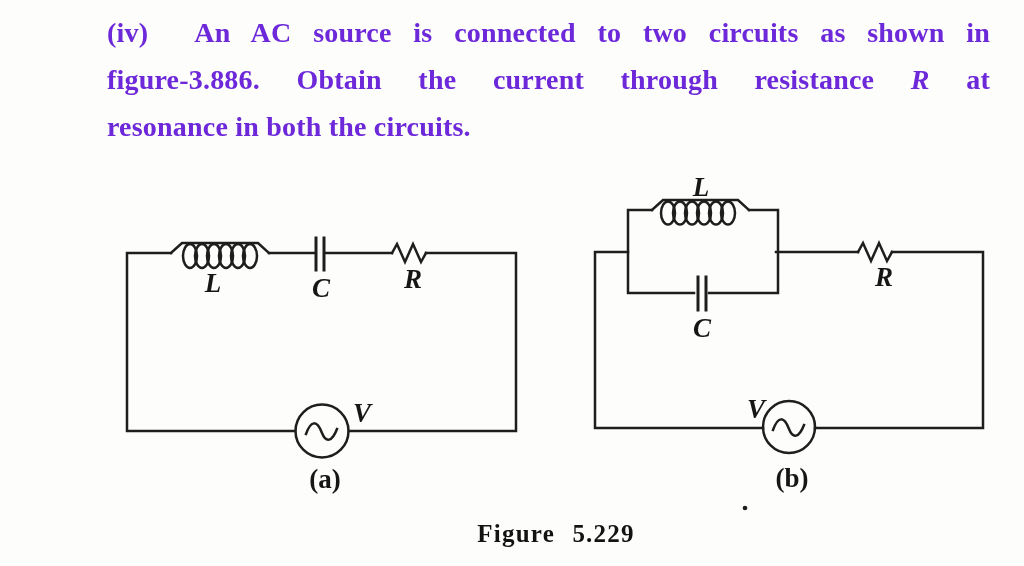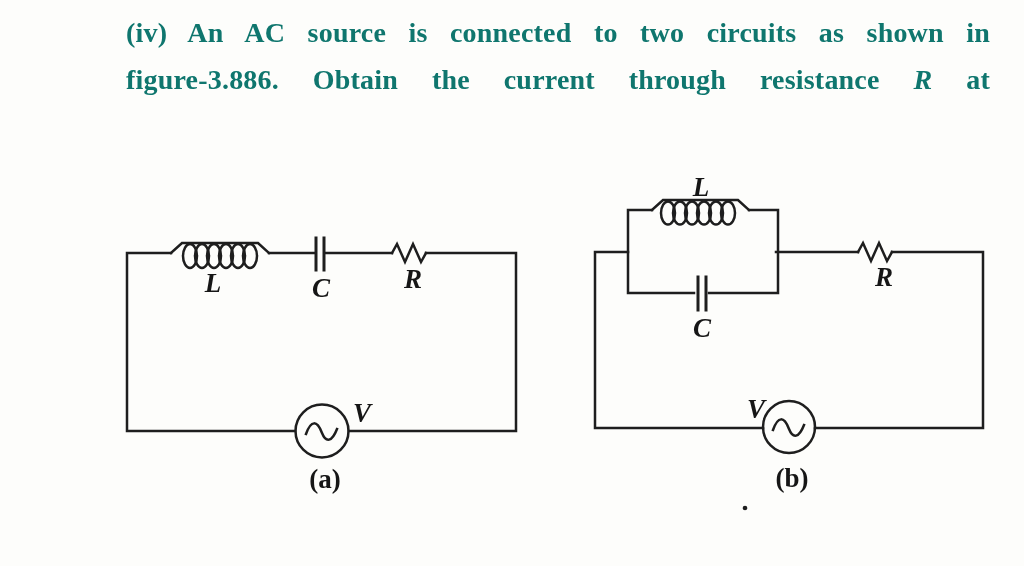--- a/index.html
+++ b/index.html
@@ -4,27 +4,27 @@
 <style>
   html,body{margin:0;padding:0;}
   body{
     width:1024px;height:566px;position:relative;overflow:hidden;
     background:#fdfdfb;
     font-family:"Liberation Serif", serif;
     color:#161616;
   }
   .page{position:absolute;inset:0;}
   .pline{
-    position:absolute;left:126px;right:34px;
-    font-size:28px;font-weight:700;line-height:34px;color:#0f766e;
+    position:absolute;left:107px;right:34px;
+    font-size:28px;font-weight:700;line-height:34px;color:#6d28d9;
     letter-spacing:.2px;
   }
   .l1{top:16px;display:flex;}
   .l1 .itemno{flex:0 0 auto;}
-  .l1 .rest{flex:1 1 auto;margin-left:20px;text-align:justify;text-align-last:justify;}
+  .l1 .rest{flex:1 1 auto;margin-left:46px;text-align:justify;text-align-last:justify;}
   .l2{top:63px;text-align:justify;text-align-last:justify;}
   .l3{top:110px;}
   .var{font-style:italic;}
   .caption{
     position:absolute;left:556px;top:520px;transform:translateX(-50%);
     white-space:nowrap;font-size:25px;font-weight:700;color:#131313;
     letter-spacing:1.2px;word-spacing:10px;
   }
   svg{position:absolute;left:0;top:0;}
   svg text{
@@ -40,20 +40,21 @@
 
   <div class="pline l1">
     <span class="itemno">(iv)</span>
     <span class="rest">An AC source is connected to two circuits as shown in</span>
   </div>
   <div class="pline l2">
     <span>figure-3.886. Obtain the current through resistance</span>
     <span class="var">R</span>
     <span>at</span>
   </div>
+  <div class="pline l3">resonance in both the circuits.</div>
 
   <svg width="1024" height="566" viewBox="0 0 1024 566" fill="none" stroke="#1e1e1e" stroke-width="2.5" stroke-linecap="square">
 
     <g>
 
       <path d="M171 253 H127 V431 H295 M349 431 H516 V253 H426 M269 253 H315 M325 253 H392"></path>
 
       <g>
         <path d="M171 253 L182 243 H258 L269 253"></path>
         <ellipse cx="190" cy="256" rx="7" ry="12"></ellipse>
@@ -112,14 +113,15 @@
       <text class="it" text-anchor="middle" x="701" y="196" stroke="none">L</text>
       <text class="it" text-anchor="middle" x="702" y="337" stroke="none">C</text>
       <text class="it" text-anchor="middle" x="884" y="286" stroke="none">R</text>
       <text class="it" text-anchor="middle" x="756" y="418" stroke="none">V</text>
       <text text-anchor="middle" x="792" y="487" stroke="none">(b)</text>
     </g>
 
     <circle cx="745" cy="508" r="2.3" fill="#1e1e1e" stroke="none"></circle>
   </svg>
 
+  <div class="caption">Figure 5.229</div>
 
 </div>
 
 </body></html>

